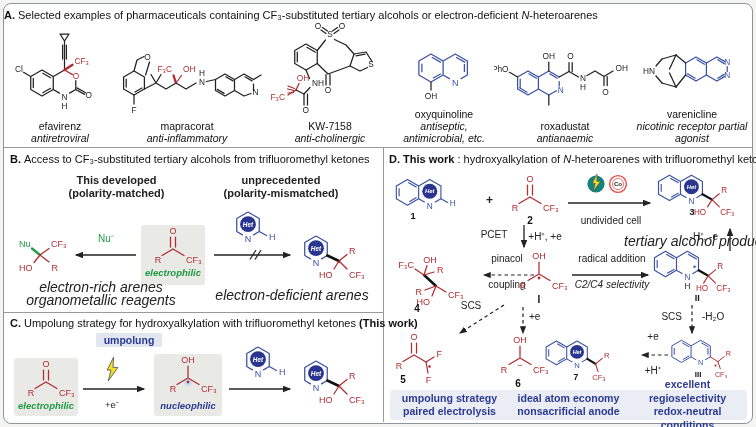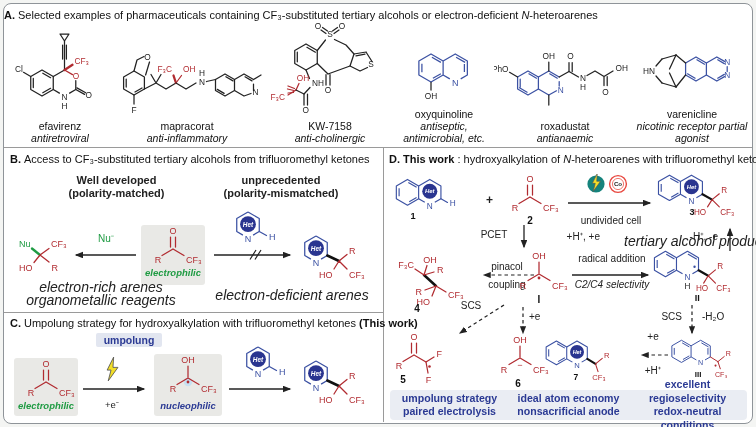--- a/index.html
+++ b/index.html
@@ -226,21 +226,21 @@
 
   <div class="hline" style="left:4px;top:147px;width:748px;height:1px;"></div>
   <div class="vline" style="left:383px;top:147px;width:1px;height:275px;"></div>
   <div class="hline" style="left:4px;top:312px;width:379px;height:1px;"></div>
 
   <div class="panel" style="left:4px;top:147px;width:379px;height:165px;">
     <div class="ptitle" style="position:absolute;left:6px;top:6px;">
       <b>B.</b><span>Access to CF₃-substituted tertiary alcohols from trifluoromethyl ketones</span>
     </div>
     <div class="lbl bold center" style="left:30px;top:27px;width:165px;font-size:11px;line-height:13px;">
-      <div>Well developed</div>
+      <div>This developed</div>
         <div>(polarity-matched)</div>
     </div>
     <div class="lbl bold center" style="left:196px;top:27px;width:162px;font-size:11px;line-height:13px;">
       <div>unprecedented</div>
         <div>(polarity-mismatched)</div>
     </div>
 
     <svg style="position:absolute;left:6px;top:84px;" width="64" height="46" viewBox="0 0 64 46">
       <path class="sk wedge" d="M30,24 L22,17.5" style="stroke:var(--green)"></path>
       <path class="skr" d="M30,24 L39,17.5 M30,24 L24,31.5 M30,24 L39,31"></path>
@@ -399,21 +399,21 @@
       <text class="at r ae" x="57.5" y="52.5">HO</text>
       <text class="at r" x="73" y="52.5">CF₃</text>
       <text class="num" x="42" y="52.5">3</text>
     </svg>
     <div class="lbl it center" style="left:240px;top:86px;width:128px;"><span>tertiary alcohol product</span></div>
 
     <svg style="position:absolute;left:132px;top:76px;" width="16" height="30" viewBox="0 0 16 30">
       <line x1="8" y1="2" x2="8" y2="24" stroke="#222" stroke-width="1.3" marker-end="url(#ah)"></line>
     </svg>
     <div class="arrowlbl bold" style="left:92px;top:82px;width:36px;font-weight:normal;"><span>PCET</span></div>
-    <div class="arrowlbl" style="left:162px;top:82px;width:54px;text-align:right;"><span>+H⁺, +e</span></div>
+    <div class="arrowlbl" style="left:134px;top:82px;width:54px;text-align:center;"><span>+H⁺, +e</span></div>
 
     <svg style="position:absolute;left:338px;top:76px;" width="16" height="30" viewBox="0 0 16 30">
       <line x1="8" y1="28" x2="8" y2="6" stroke="#222" stroke-width="1.3" marker-end="url(#ah)"></line>
     </svg>
     <div class="arrowlbl" style="left:288px;top:82px;width:46px;text-align:right;"><span>-H⁺, -e</span></div>
 
     <svg style="position:absolute;left:4px;top:104px;" width="88" height="62" viewBox="0 0 88 62">
       <path class="boldbond" d="M36,24 L48,35"></path>
       <path class="skr" d="M36,24 L27,18 M36,24 L39,14.5 M36,24 L46,21 M48,35 L37,39 M48,35 L44,45 M48,35 L58,41"></path>
       <text class="at r ae" x="26" y="16.5">F₃C</text>
@@ -421,21 +421,21 @@
       <text class="at r" x="49" y="22">R</text>
       <text class="at r ae" x="34" y="43.5">R</text>
       <text class="at r ae" x="42" y="54">HO</text>
       <text class="at r" x="60" y="47">CF₃</text>
       <text class="num" x="29" y="61">4</text>
     </svg>
 
     <svg style="position:absolute;left:92px;top:120px;" width="62" height="16" viewBox="0 0 62 16">
       <line x1="58" y1="8" x2="8" y2="8" stroke="#222" stroke-width="1.2" class="dash" marker-end="url(#ah)"></line>
     </svg>
-    <div class="arrowlbl" style="left:94px;top:106px;width:58px;margin-top:8px;"><span>pinacol</span></div>
+    <div class="arrowlbl" style="left:94px;top:106px;width:58px;"><span>pinacol</span></div>
     <div class="arrowlbl" style="left:94px;top:132px;width:58px;"><span>coupling</span></div>
 
     <svg style="position:absolute;left:122px;top:102px;" width="66" height="58" viewBox="0 0 66 58">
       <text class="at r am" x="33" y="10">OH</text>
       <path class="skr" d="M33,13 L33,24"></path>
       <circle cx="33" cy="29" r="1.4" fill="var(--red)"></circle>
       <path class="skr" d="M33,25 L22,31.5 M33,25 L44,31.5"></path>
       <text class="at r am" x="17" y="39.5">R</text>
       <text class="at r" x="46" y="39.5">CF₃</text>
       <text class="num" x="33" y="54">I</text>

